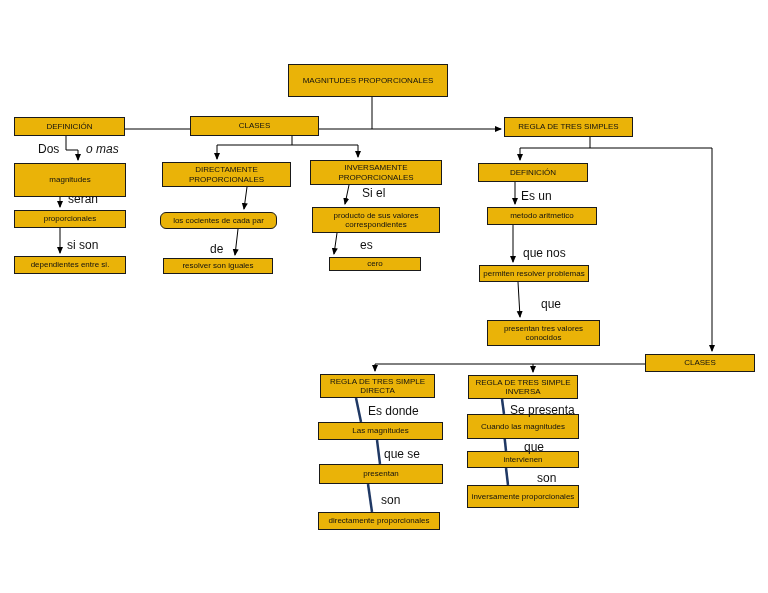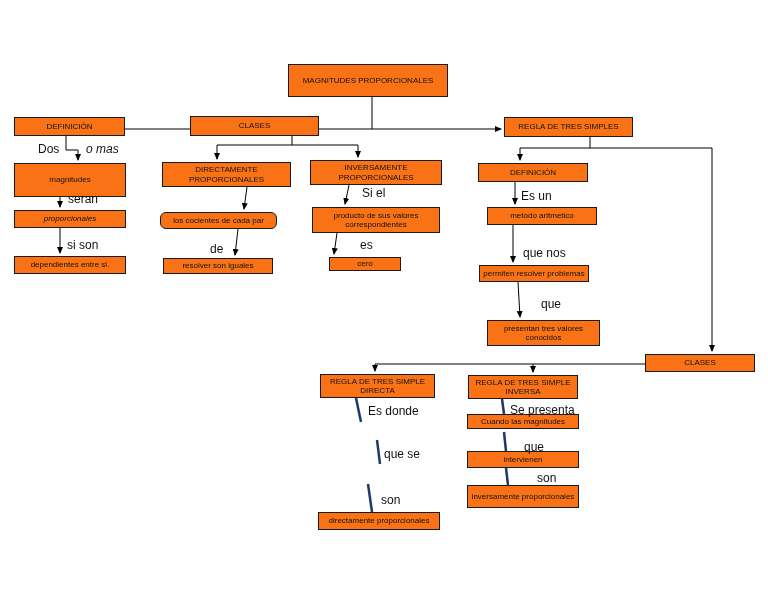--- a/index.html
+++ b/index.html
@@ -2,21 +2,21 @@
 <html><head>
 <meta charset="utf-8">
 <style>
   html,body{margin:0;padding:0;background:#ffffff;}
   #canvas{
     position:relative;width:768px;height:593px;background:#ffffff;overflow:hidden;
     font-family:"Liberation Sans", sans-serif;color:#111;
   }
   #wires{position:absolute;left:0;top:0;width:768px;height:593px;}
   .node{
-    position:absolute;box-sizing:border-box;background:#f97316;border:1px solid #1a1a1a;
+    position:absolute;box-sizing:border-box;background:#eab308;border:1px solid #1a1a1a;
     display:flex;align-items:center;justify-content:center;text-align:center;
     font-size:8px;line-height:1.18;color:#111;padding:1px 2px;z-index:2;
   }
   .edge-label{
     position:absolute;font-size:12px;color:#111;white-space:nowrap;z-index:3;background:transparent;
   }
 </style>
 </head>
 <body>
 
@@ -79,52 +79,54 @@
   <div class="node" style="left:288px;top:64px;width:160px;height:33px;">MAGNITUDES PROPORCIONALES</div>
 
   <div class="node" style="left:14px;top:117px;width:111px;height:19px;">DEFINICIÓN</div>
   <div class="node" style="left:190px;top:116px;width:129px;height:20px;">CLASES</div>
   <div class="node" style="left:504px;top:117px;width:129px;height:20px;">REGLA DE TRES SIMPLES</div>
 
   <div class="edge-label" style="left:38px;top:142px;">Dos</div>
   <div class="edge-label" style="left:86px;top:142px;font-style:italic;">o mas</div>
   <div class="node" style="left:14px;top:163px;width:112px;height:34px;">magnitudes</div>
   <div class="edge-label" style="left:68px;top:192px;">seran</div>
-  <div class="node" style="left:14px;top:210px;width:112px;height:18px;font-style:italic;">proporcionales</div>
+  <div class="node" style="left:14px;top:210px;width:112px;height:18px;">proporcionales</div>
   <div class="edge-label" style="left:67px;top:238px;">si son</div>
   <div class="node" style="left:14px;top:256px;width:112px;height:18px;">dependientes entre si.</div>
 
   <div class="node" style="left:162px;top:162px;width:129px;height:25px;">DIRECTAMENTE PROPORCIONALES</div>
   <div class="node" style="left:160px;top:212px;width:117px;height:17px;border-radius:6px;">los cocientes de cada par</div>
   <div class="edge-label" style="left:210px;top:242px;">de</div>
   <div class="node" style="left:163px;top:258px;width:110px;height:16px;">resolver son iguales</div>
 
   <div class="node" style="left:310px;top:160px;width:132px;height:25px;">INVERSAMENTE PROPORCIONALES</div>
   <div class="edge-label" style="left:362px;top:186px;">Si el</div>
   <div class="node" style="left:312px;top:207px;width:128px;height:26px;">producto de sus valores correspondientes</div>
   <div class="edge-label" style="left:360px;top:238px;">es</div>
-  <div class="node" style="left:329px;top:257px;width:72px;height:14px;">cero</div>
+  <div class="node" style="left:329px;top:257px;width:92px;height:14px;">cero</div>
 
   <div class="node" style="left:478px;top:163px;width:110px;height:19px;">DEFINICIÓN</div>
   <div class="edge-label" style="left:521px;top:189px;">Es un</div>
   <div class="node" style="left:487px;top:207px;width:110px;height:18px;">metodo aritmetico</div>
   <div class="edge-label" style="left:523px;top:246px;">que nos</div>
   <div class="node" style="left:479px;top:265px;width:110px;height:17px;">permiten resolver problemas</div>
   <div class="edge-label" style="left:541px;top:297px;">que</div>
   <div class="node" style="left:487px;top:320px;width:113px;height:26px;">presentan tres valores conocidos</div>
 
   <div class="node" style="left:645px;top:354px;width:110px;height:18px;">CLASES</div>
 
   <div class="node" style="left:320px;top:374px;width:115px;height:24px;">REGLA DE TRES SIMPLE DIRECTA</div>
   <div class="edge-label" style="left:368px;top:404px;">Es donde</div>
+  <div class="node" style="left:318px;top:422px;width:125px;height:18px;">Las magnitudes</div>
   <div class="edge-label" style="left:384px;top:447px;">que se</div>
+  <div class="node" style="left:319px;top:464px;width:124px;height:20px;">presentan</div>
   <div class="edge-label" style="left:381px;top:493px;">son</div>
   <div class="node" style="left:318px;top:512px;width:122px;height:18px;">directamente proporcionales</div>
 
   <div class="node" style="left:468px;top:375px;width:110px;height:24px;">REGLA DE TRES SIMPLE INVERSA</div>
   <div class="edge-label" style="left:510px;top:403px;">Se presenta</div>
-  <div class="node" style="left:467px;top:414px;width:112px;height:15px;">Cuando las magnitudes</div>
+  <div class="node" style="left:467px;top:414px;width:112px;height:25px;">Cuando las magnitudes</div>
   <div class="edge-label" style="left:524px;top:440px;">que</div>
   <div class="node" style="left:467px;top:451px;width:112px;height:17px;">intervienen</div>
   <div class="edge-label" style="left:537px;top:471px;">son</div>
   <div class="node" style="left:467px;top:485px;width:112px;height:23px;">inversamente proporcionales</div>
 
 </div>
 
 </body></html>

